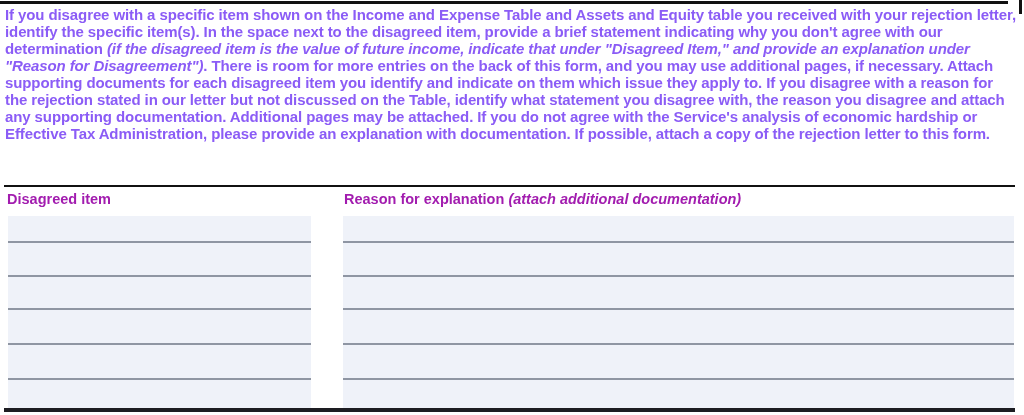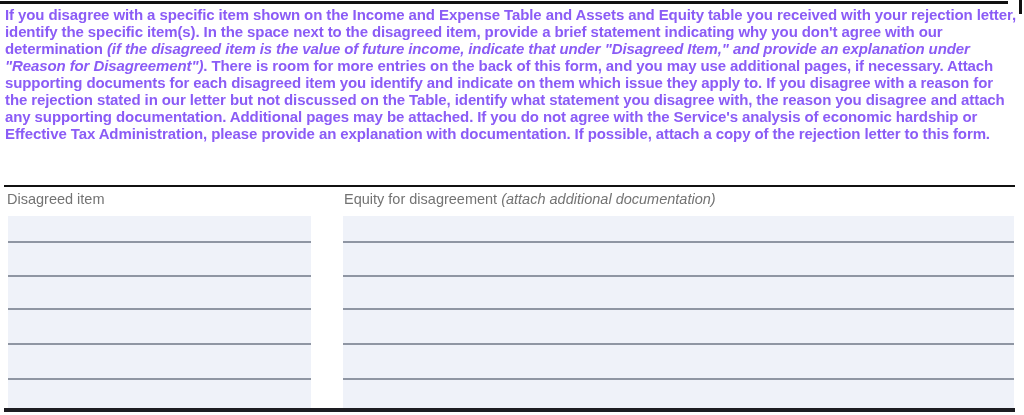--- a/index.html
+++ b/index.html
@@ -38,22 +38,23 @@
   .mid-border {
     position: absolute;
     left: 4px; top: 185px;
     width: 1011px; height: 2px;
     background: #111111;
   }
   .col-header {
     position: absolute;
     top: 191px;
     font-size: 14.5px;
-    color: #737373;
+    color: #a21caf;
     white-space: nowrap;
+    font-weight: bold;
   }
   .col-header.left  { left: 7px; }
   .col-header.right { left: 344px; }
   .fields {
     position: absolute;
     top: 216px;
     height: 192px;
   }
   .fields.left-col  { left: 8px;   width: 303px; }
   .fields.right-col { left: 343px; width: 671px; }
@@ -88,21 +89,21 @@
 
 <div class="page">
   <div class="top-border"></div>
   <div class="top-right-tick"></div>
 
   <p class="instructions"><span>If you disagree with a specific item shown on the Income and Expense Table and Assets and Equity table you received with your rejection letter, identify the specific item(s). In the space next to the disagreed item, provide a brief statement indicating why you don't agree with our determination </span><span class="it">(if the disagreed item is the value of future income, indicate that under "Disagreed Item," and provide an explanation under "Reason for Disagreement")</span><span>. There is room for more entries on the back of this form, and you may use additional pages, if necessary. Attach supporting documents for each disagreed item you identify and indicate on them which issue they apply to. If you disagree with a reason for the rejection stated in our letter but not discussed on the Table, identify what statement you disagree with, the reason you disagree and attach any supporting documentation. Additional pages may be attached. If you do not agree with the Service's analysis of economic hardship or Effective Tax Administration, please provide an explanation with documentation. If possible, attach a copy of the rejection letter to this form.</span></p>
 
   <div class="mid-border"></div>
 
   <div class="col-header left">Disagreed item</div>
-  <div class="col-header right"><span>Equity for disagreement </span><span class="it">(attach additional documentation)</span></div>
+  <div class="col-header right"><span>Reason for explanation </span><span class="it">(attach additional documentation)</span></div>
 
   <div class="fields left-col">
     <input type="text" class="field" value="" style="">
     <input type="text" class="field" value="" style="">
     <input type="text" class="field" value="" style="">
     <input type="text" class="field" value="" style="">
     <input type="text" class="field" value="" style="">
     <input type="text" class="field" value="" style="">
   </div>
 

